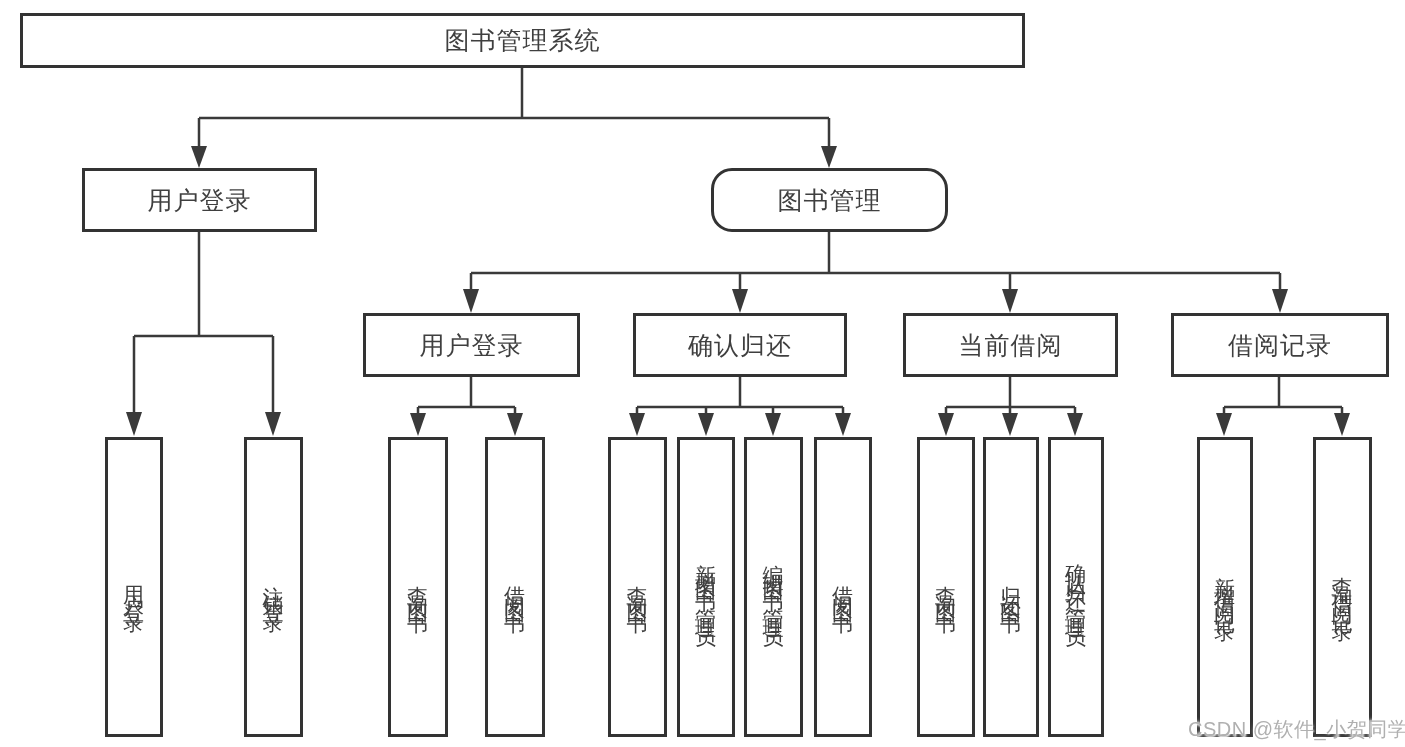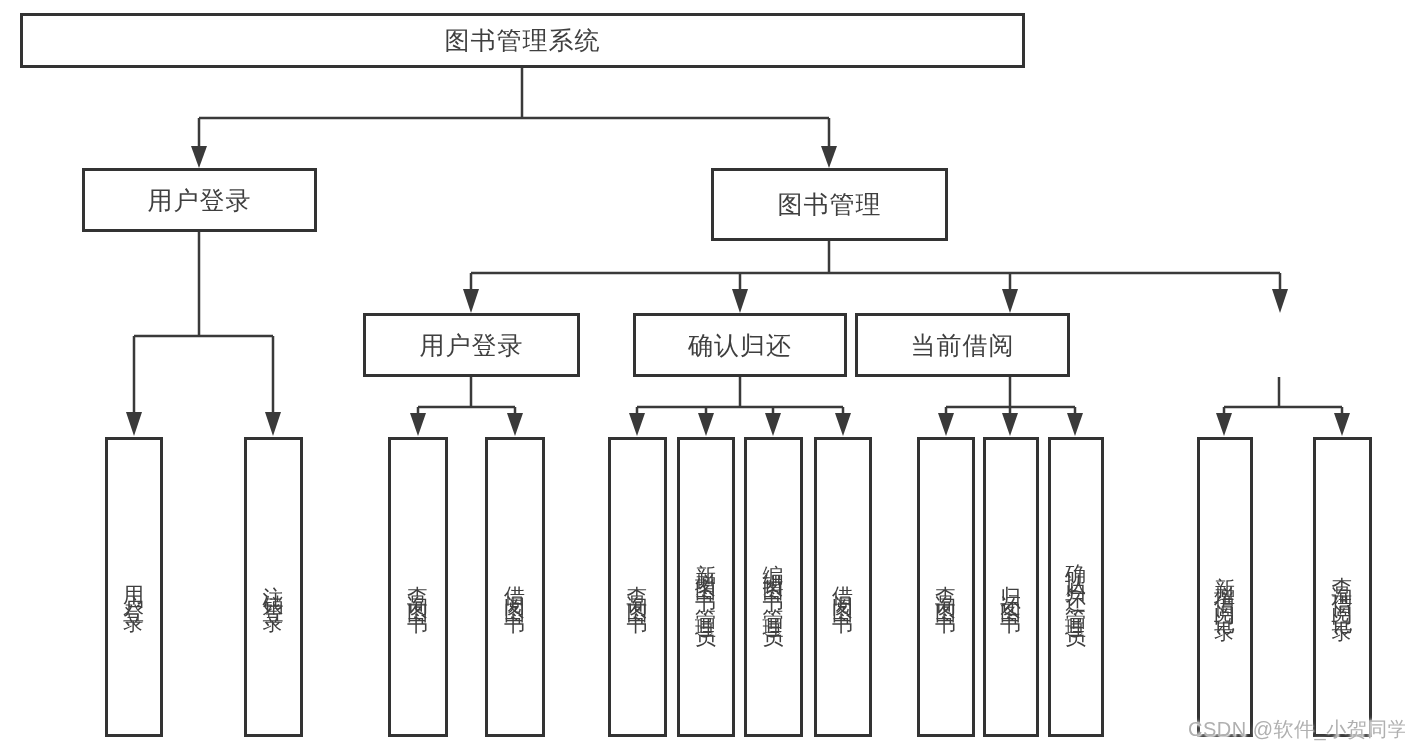--- a/index.html
+++ b/index.html
@@ -83,25 +83,26 @@
       <polygon points="1002,413 1018,413 1010,436"></polygon>
       <polygon points="1067,413 1083,413 1075,436"></polygon>
       <polygon points="1216,413 1232,413 1224,436"></polygon>
       <polygon points="1334,413 1350,413 1342,436"></polygon>
     </g>
   </svg>
 
   <div class="node hbox" style="left:20px;top:13px;width:1005px;height:55px;">图书管理系统</div>
 
   <div class="node hbox" style="left:82px;top:168px;width:235px;height:64px;">用户登录</div>
-  <div class="node hbox" style="left:711px;top:168px;width:237px;height:73px;">图书管理</div>
+  <div class="node hbox" style="left:711px;top:168px;width:237px;height:64px;border-radius:21px;">图书管理</div>
 
   <div class="node hbox" style="left:363px;top:313px;width:217px;height:64px;">用户登录</div>
   <div class="node hbox" style="left:633px;top:313px;width:214px;height:64px;">确认归还</div>
-  <div class="node hbox" style="left:855px;top:313px;width:215px;height:64px;">当前借阅</div>
+  <div class="node hbox" style="left:903px;top:313px;width:215px;height:64px;">当前借阅</div>
+  <div class="node hbox" style="left:1171px;top:313px;width:218px;height:64px;">借阅记录</div>
 
   <div class="node vbox" style="left:105px;top:437px;width:58px;height:300px;">用户登录</div>
   <div class="node vbox" style="left:244px;top:437px;width:59px;height:300px;">注销登录</div>
 
   <div class="node vbox" style="left:388px;top:437px;width:60px;height:300px;">查询图书</div>
   <div class="node vbox" style="left:485px;top:437px;width:60px;height:300px;">借阅图书</div>
 
   <div class="node vbox" style="left:608px;top:437px;width:59px;height:300px;">查询图书</div>
   <div class="node vbox" style="left:677px;top:437px;width:58px;height:300px;">新增图书（管理员）</div>
   <div class="node vbox" style="left:744px;top:437px;width:59px;height:300px;">编辑图书（管理员）</div>

